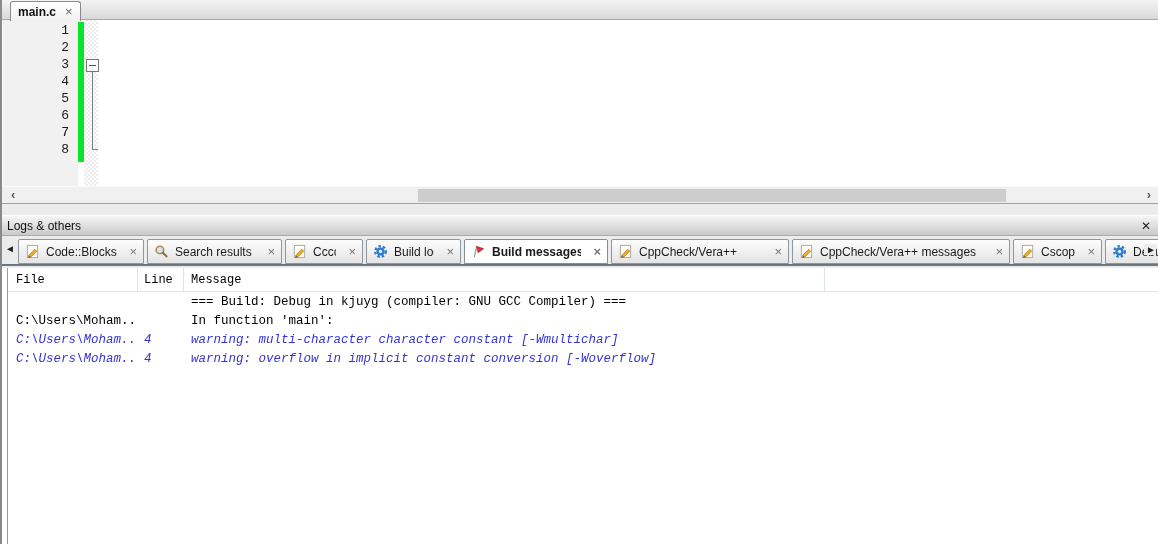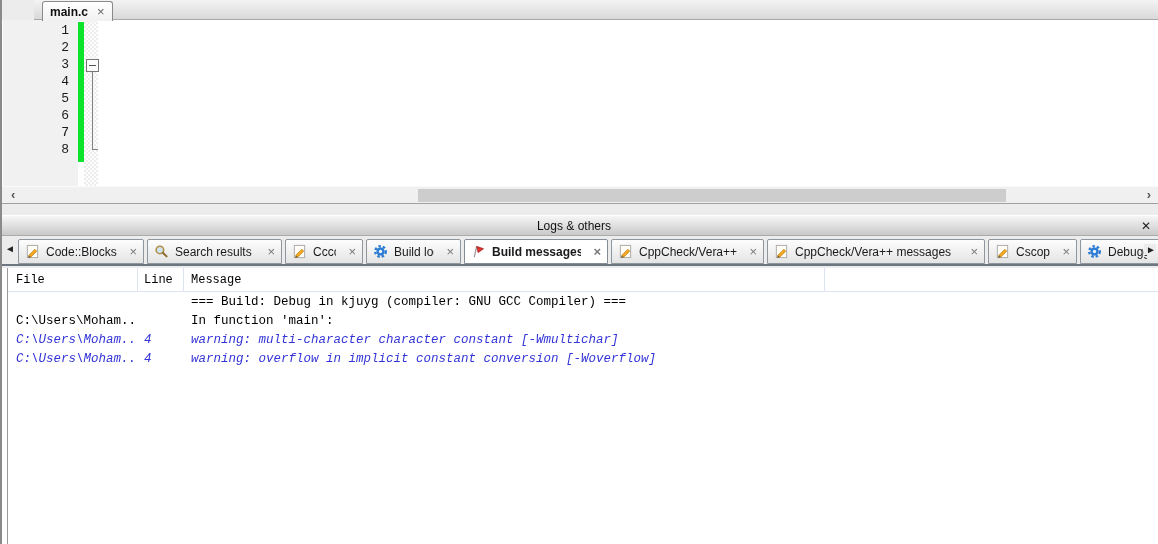--- a/index.html
+++ b/index.html
@@ -4,21 +4,21 @@
 <style>
   * { margin:0; padding:0; box-sizing:border-box; }
   html,body { width:1158px; height:544px; }
   body { font-family:"Liberation Sans", sans-serif; }
 
   .screen { position:relative; width:1158px; height:544px; background:#ececec; overflow:hidden; }
   .screen::before { content:""; position:absolute; left:0; top:0; width:2px; height:100%; background:#8a8a8a; z-index:50; }
 
   
   .editor-tabstrip { position:absolute; left:2px; right:0; top:0; height:20px;
-    background:linear-gradient(#f3f3f3,#d9d9d9); border-bottom:1px solid #a8a8a8;margin-left:32px; }
+    background:linear-gradient(#f3f3f3,#d9d9d9); border-bottom:1px solid #a8a8a8; }
   .editor-tab { position:absolute; left:8px; top:1px; height:20px; padding:0 7px;
     background:linear-gradient(#ffffff,#f1f1f1); border:1px solid #8a8a8a; border-bottom:none;
     border-radius:3px 3px 0 0; display:flex; align-items:center; font-size:12px; font-weight:bold; color:#111; z-index:2; }
   .editor-tab .tab-close { font-weight:normal; color:#666; font-size:13px; margin-left:9px; cursor:default; }
 
   .editor-body { position:absolute; left:2px; right:0; top:20px; height:166px; background:#ffffff; }
   .gutter { position:absolute; left:1px; top:0; bottom:0; width:75px; background:#f1f1f1; padding-top:2px; }
   .ln { height:17px; line-height:17px; text-align:right; padding-right:9px;
     font-family:"Liberation Mono","DejaVu Sans Mono",monospace; font-size:13px; color:#1c1c1c; }
   .change-bar { position:absolute; left:76px; top:2px; width:6px; height:140px; background:#0ce42c; }
@@ -36,21 +36,21 @@
   .hscroll { position:absolute; left:2px; right:0; top:186px; height:17px; background:#f0f0f0; border-top:1px solid #fafafa; }
   .scroll-arrow { position:absolute; top:0; height:17px; line-height:16px; font-size:13px; color:#555; font-weight:bold; cursor:default; }
   .scroll-arrow.left  { left:9px; }
   .scroll-arrow.right { right:7px; }
   .scroll-thumb { position:absolute; left:416px; width:588px; top:2px; height:13px; background:#cdcdcd; }
   .editor-bottom-edge { position:absolute; left:0; right:0; top:203px; height:1px; background:#a0a0a0; }
 
   
   .logs-caption { position:absolute; left:0; right:0; top:215px; height:21px;
     background:linear-gradient(#f6f6f6,#c9c9c9); border-top:1px solid #ffffff; border-bottom:1px solid #ababab;
-    display:flex; align-items:center; font-size:12px; color:#111; padding:0 7px;text-align:center; }
+    display:flex; align-items:center; font-size:12px; color:#111; padding:0 7px; }
   .logs-caption .caption-title { flex:1; }
   .logs-caption .caption-close { font-size:12px; color:#222; cursor:default; }
 
   
   .logs-tabbar { position:absolute; left:0; right:0; top:237px; height:29px; background:#ececec;
     border-bottom:2px solid #6c7681; }
   .nav-arrow { position:absolute; top:6px; font-size:10px; color:#222; z-index:6; cursor:default; }
   .nav-arrow.left { left:5px; }
   .nav-arrow.right { right:2px; top:7px; background:#ececec; padding-left:2px; }
   .tabs-row { position:absolute; left:18px; right:0; top:2px; height:25px; display:flex; gap:3px; overflow:hidden; }
@@ -165,21 +165,21 @@
 
       <div class="log-tab active" style="width:144px">
         <svg width="15" height="15" viewBox="0 0 16 16">
             <line x1="3.5" y1="14" x2="6" y2="2.5" stroke="#9a9a9a" stroke-width="1.3"></line>
             <path d="M6 2.5 L13.5 5 L7.5 9.2 Z" fill="#e03030" stroke="#8e1212" stroke-width="0.6"></path>
           </svg>
         <span class="tab-label">Build messages</span>
         <span class="tab-close">×</span>
       </div>
 
-      <div class="log-tab" style="width:153px">
+      <div class="log-tab" style="width:178px">
         <svg width="15" height="15" viewBox="0 0 16 16">
             <rect x="2.5" y="1.5" width="11" height="13" fill="#fffdf5" stroke="#a8a8a8"></rect>
             <path d="M4 12 L10.5 5.5 L12.6 7.6 L6.1 14.1 Z" fill="#f5a623" stroke="#a87400" stroke-width="0.6"></path>
             <path d="M4 12 L6.1 14.1 L3.3 14.7 Z" fill="#6e4a14"></path>
           </svg>
         <span class="tab-label">CppCheck/Vera++</span>
         <span class="tab-close">×</span>
       </div>
 
       <div class="log-tab" style="width:218px">

